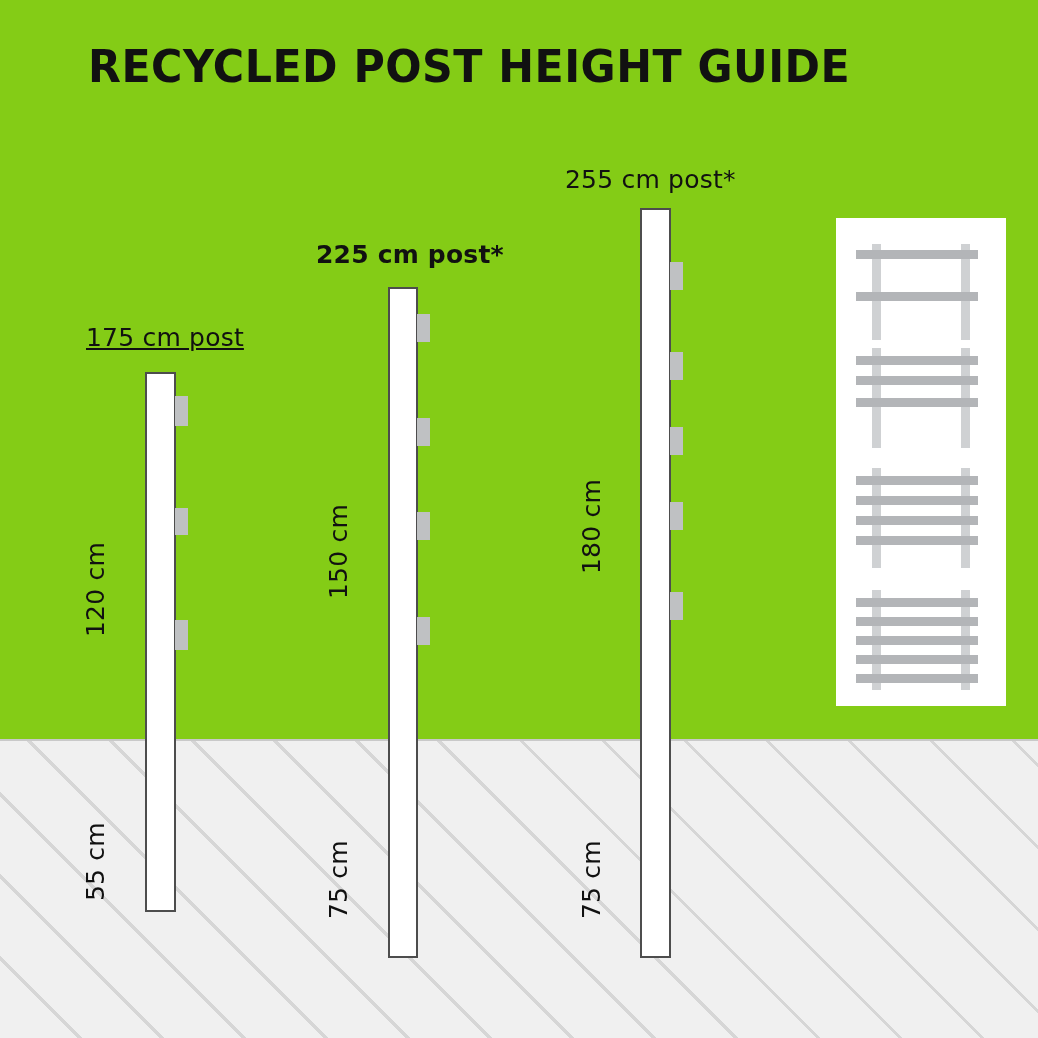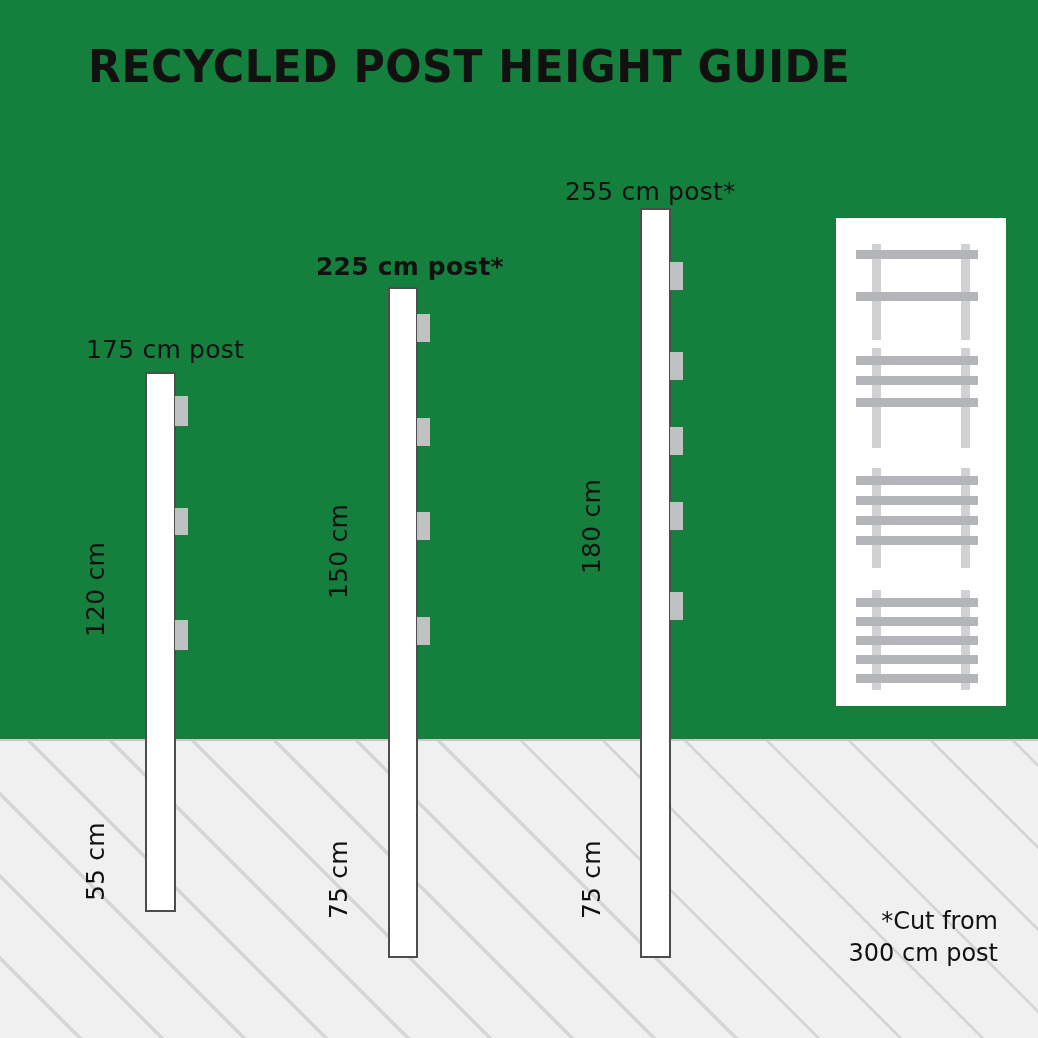--- a/index.html
+++ b/index.html
@@ -11,21 +11,21 @@
     height: 1038px;
     background: #f0f0f0;
     font-family: "DejaVu Sans", "Liberation Sans", sans-serif;
     overflow: hidden;
   }
 
   #stage {
     position: relative;
     width: 1038px;
     height: 1038px;
-    background: #15803d;
+    background: #84cc16;
     overflow: hidden;
   }
 
   
   .ground {
     position: absolute;
     left: 0;
     width: 1038px;
     top: 740px;
     height: 298px;
@@ -72,21 +72,20 @@
     border: 2px solid #4d4d4d;
     box-sizing: border-box;
   }
   .post-label {
     position: absolute;
     font-size: 25px;
     font-weight: 400;
     color: #111111;
     white-space: nowrap;
     letter-spacing: 0.2px;
-    margin-top: 12px;
   }
   .rail-tab {
     position: absolute;
     background: #bfc1c3;
   }
   .dim-label {
     position: absolute;
     font-size: 25px;
     color: #111111;
     white-space: nowrap;
@@ -146,21 +145,21 @@
 <body>
 
 <div id="stage">
 
   <div class="ground"></div>
   <div class="ground-line"></div>
 
   <div class="title">RECYCLED POST HEIGHT GUIDE</div>
 
   <div class="post-group">
-    <div class="post-label" style="left:86px; top:323px;">175 cm post</div>
+    <div class="post-label" style="left:86px; top:323px;text-decoration:underline;">175 cm post</div>
     <div class="post-body" style="left:145px; top:372px; width:31px; height:540px;"></div>
     <div class="rail-tab" style="left:175px; top:396px; width:13px; height:30px;"></div>
     <div class="rail-tab" style="left:175px; top:508px; width:13px; height:27px;"></div>
     <div class="rail-tab" style="left:175px; top:620px; width:13px; height:30px;"></div>
     <div class="dim-label" style="left:110px; top:608px;">120 cm</div>
     <div class="dim-label" style="left:110px; top:872px;">55 cm</div>
   </div>
 
   <div class="post-group">
     <div class="post-label" style="left:316px; top:240px;font-weight:bold;">225 cm post*</div>
@@ -217,18 +216,14 @@
       <div class="rail-post" style="left:125px; top:0px; height:100px;"></div>
       <div class="rail-bar" style="left:20px; top:8px; width:122px;"></div>
       <div class="rail-bar" style="left:20px; top:27px; width:122px;"></div>
       <div class="rail-bar" style="left:20px; top:46px; width:122px;"></div>
       <div class="rail-bar" style="left:20px; top:65px; width:122px;"></div>
       <div class="rail-bar" style="left:20px; top:84px; width:122px;"></div>
     </div>
 
   </div>
 
-  <div class="footnote">
-    <div>*Cut from</div>
-    <div>300 cm post</div>
-  </div>
 
 </div>
 
 </body></html>

